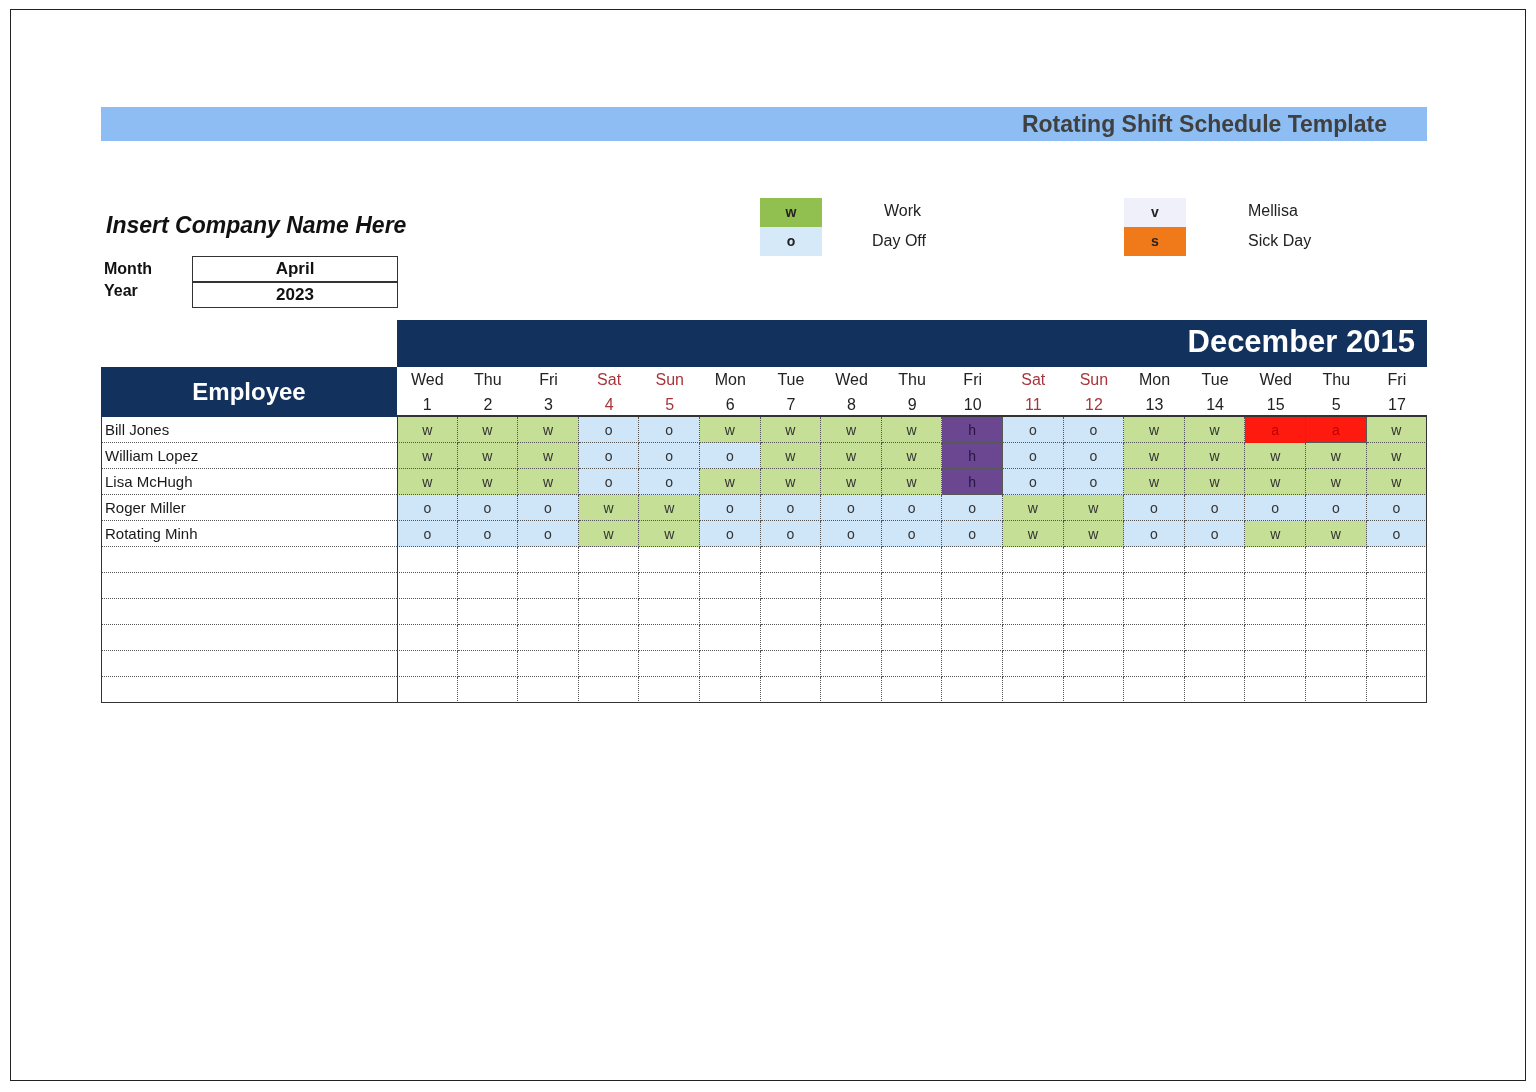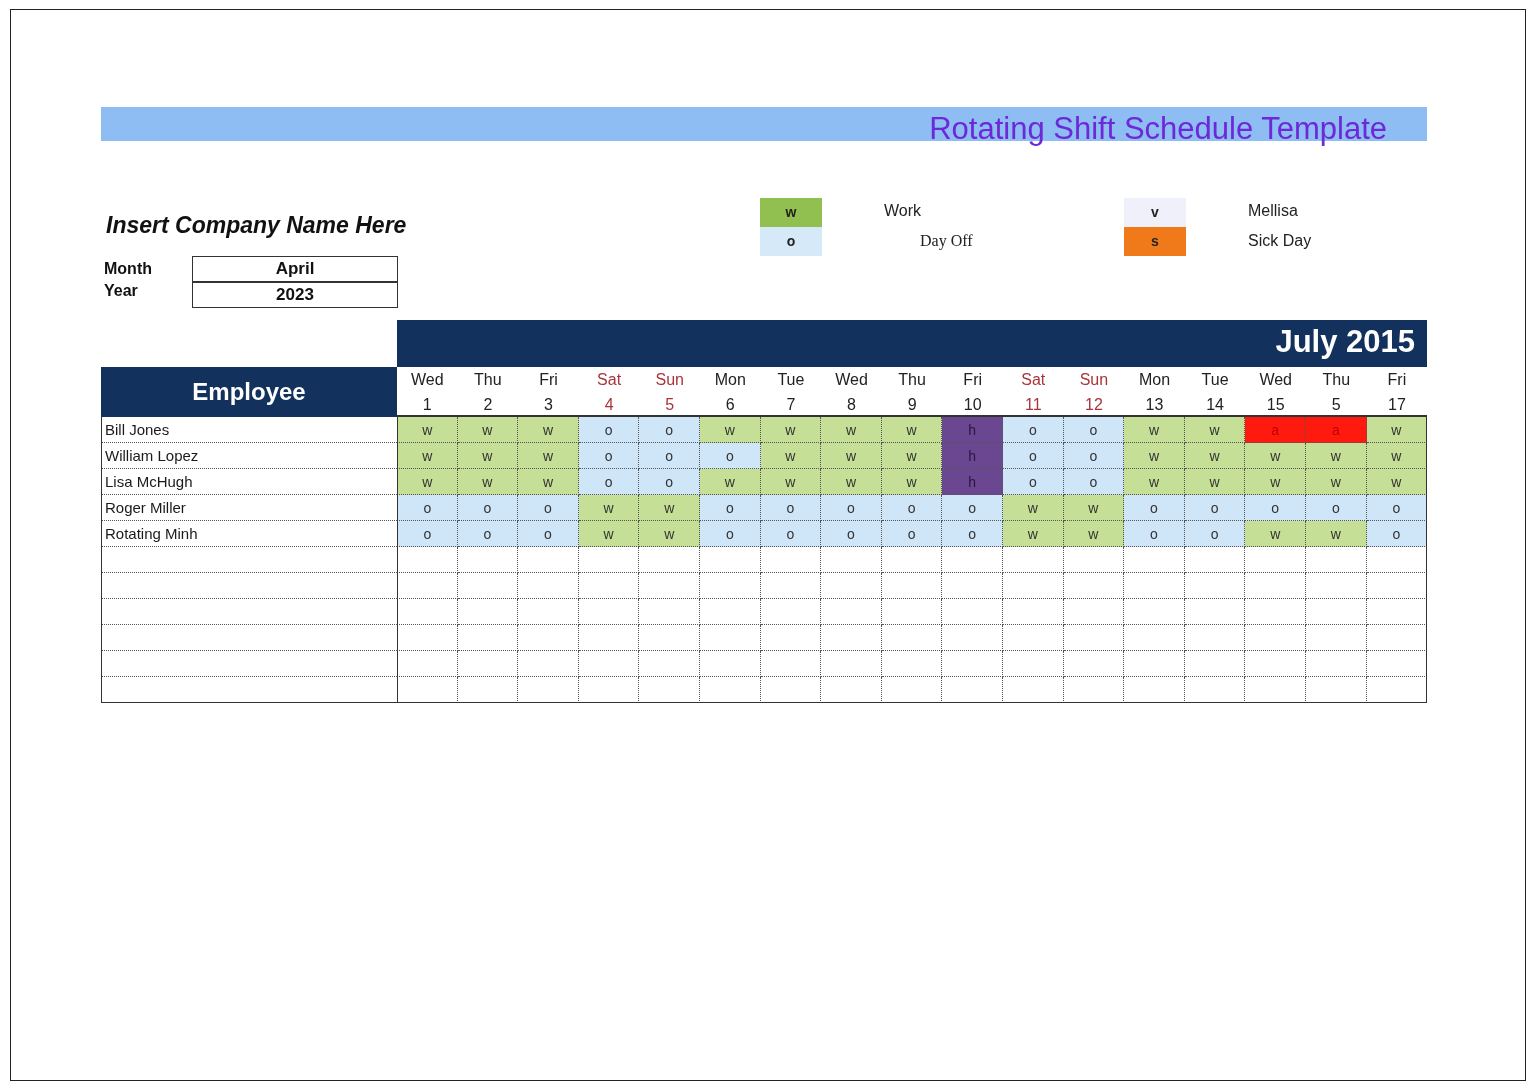--- a/index.html
+++ b/index.html
@@ -9,21 +9,21 @@
   }
   .frame {
     position:absolute; left:10px; top:9px; width:1516px; height:1072px;
     border:1px solid #222; box-sizing:border-box;
   }
   .title-bar {
     position:absolute; left:101px; top:107px; width:1326px; height:34px;
     background:#8dbdf2;
   }
   .title-text {
-    position:absolute; right:40px; top:4px; font-size:31px; font-weight:normal; color:#6d28d9;
+    position:absolute; right:40px; top:4px; font-size:23px; font-weight:bold; color:#404040;
   }
   .company {
     position:absolute; left:106px; top:212px; font-size:23px; font-weight:bold; font-style:italic; color:#111;
   }
   .ml { position:absolute; left:104px; font-size:16px; font-weight:bold; color:#111; }
   .mv {
     position:absolute; left:192px; width:206px; height:26px; box-sizing:border-box;
     border:1px solid #333; text-align:center; font-size:17px; font-weight:bold; line-height:24px; color:#111;
   }
   .legend-box {
@@ -77,28 +77,28 @@
 <div class="company">Insert Company Name Here</div>
 
 <div class="ml" style="top:260px;">Month</div>
 <div class="mv" style="top:256px;">April</div>
 <div class="ml" style="top:282px;text-align:center;">Year</div>
 <div class="mv" style="top:282px;">2023</div>
 
 <div class="legend-box" style="left:760px;top:198px;background:#92c050;">w</div>
 <div class="legend-label" style="left:884px;top:202px;">Work</div>
 <div class="legend-box" style="left:760px;top:227px;background:#d6e9f9;">o</div>
-<div class="legend-label" style="left:920px;top:232px;font-family:Liberation Serif, serif;">Day Off</div>
+<div class="legend-label" style="left:872px;top:232px;">Day Off</div>
 <div class="legend-box" style="left:1124px;top:198px;background:#f0f0fa;">v</div>
 <div class="legend-label" style="left:1248px;top:202px;">Mellisa</div>
 <div class="legend-box" style="left:1124px;top:227px;background:#f07a1a;">s</div>
 <div class="legend-label" style="left:1248px;top:232px;">Sick Day</div>
 
 <div class="month-bar">
-  <span>July 2015</span>
+  <span>December 2015</span>
 </div>
 <div class="emp-head">Employee</div>
 
 <div id="grid" class="grid">
     <div class="day-head" style="left: 296px; width: 60.6px;">
       <span class="dn">Wed</span>
       <span class="dd">1</span>
     </div>
     <div class="day-head" style="left: 356.6px; width: 60.6px;">
       <span class="dn">Thu</span>

